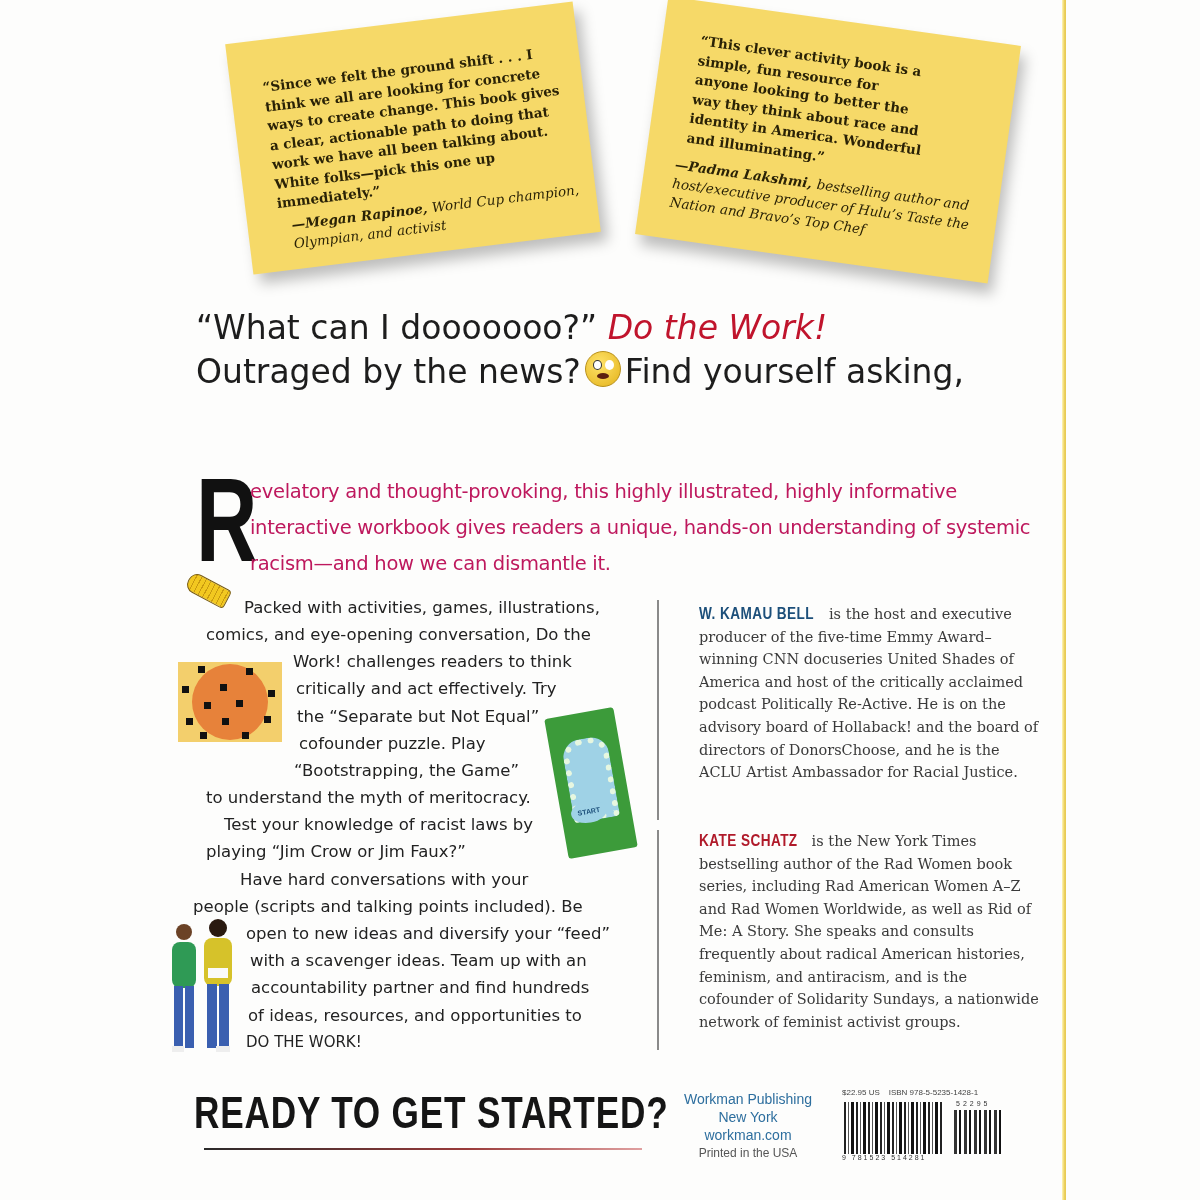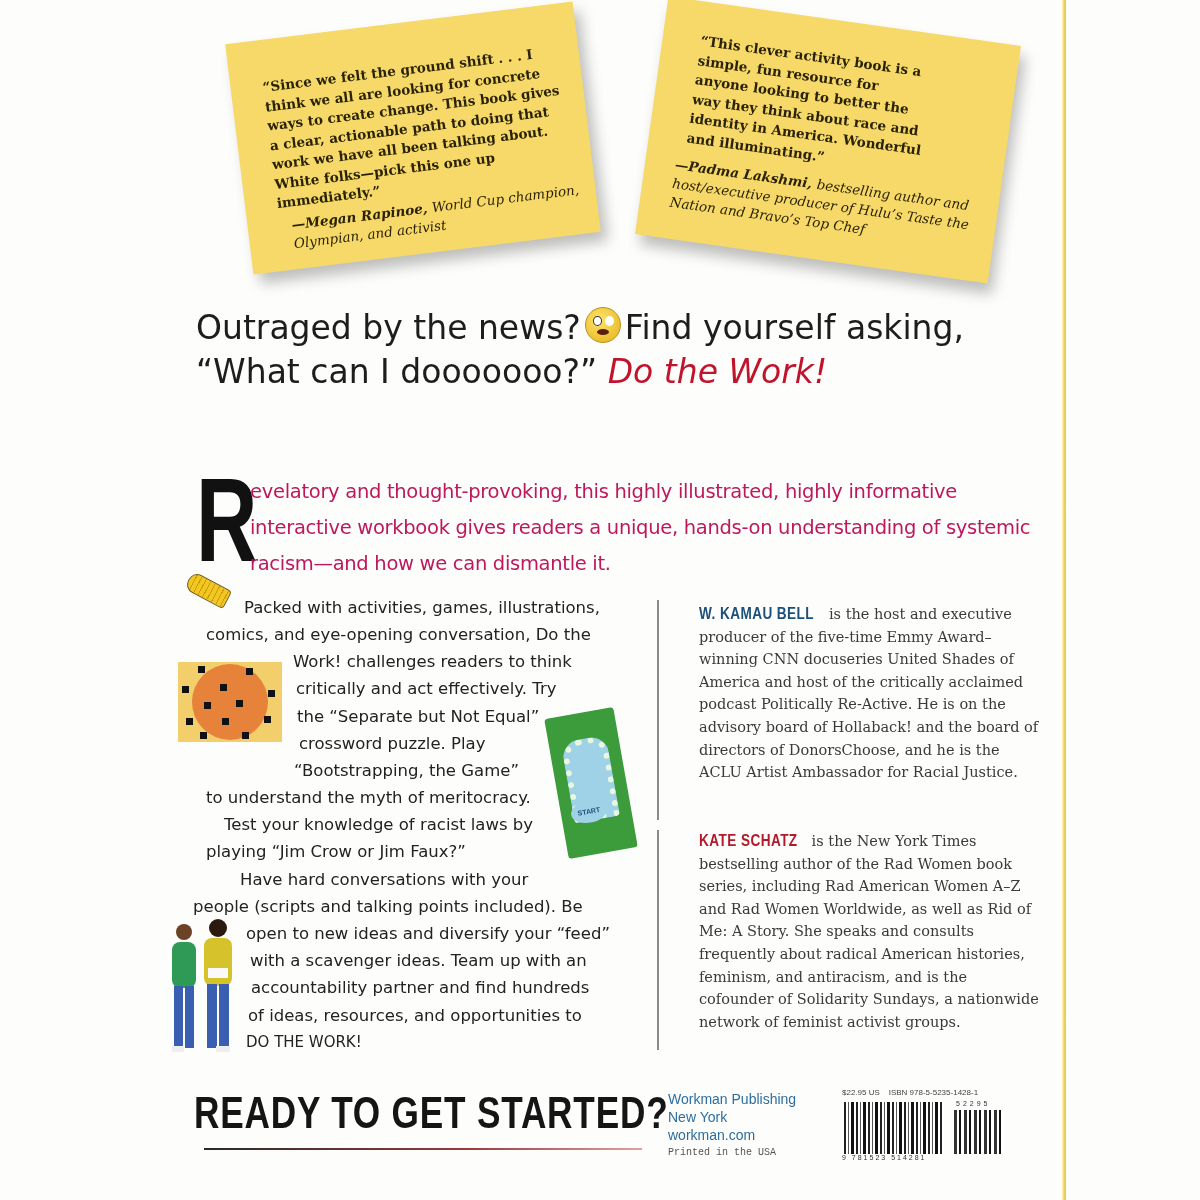--- a/index.html
+++ b/index.html
@@ -31,22 +31,22 @@
   .line { position:absolute; white-space:nowrap; }
 
   .bio { position:absolute; left:678px; width:340px; font-family:"DejaVu Serif", serif; font-size:14.5px; line-height:22.6px; color:#3a3a3a;margin-left:21px; }
   .bio .name-blue { font-family:"Liberation Sans", sans-serif; font-weight:bold; color:#1c4f7a; letter-spacing:0.5px; transform:scaleX(0.85); display:inline-block; transform-origin:left; font-size:16px; margin-right:-10px; }
   .bio .name-red { font-family:"Liberation Sans", sans-serif; font-weight:bold; color:#b01a2a; letter-spacing:0.5px; transform:scaleX(0.85); display:inline-block; transform-origin:left; font-size:16px; margin-right:-8px; }
   .vrule { position:absolute; left:657px; width:2px; background:#8a8a8a; }
 
   .cta { left:194px; top:1086px; font-family:"Liberation Sans", sans-serif; font-weight:bold; font-size:44px; line-height:54px; color:#151515; transform:scaleX(0.8); transform-origin:left top; letter-spacing:1px; }
   .cta-rule { left:204px; top:1148px; width:438px; height:2px; background:linear-gradient(90deg,#2a2a2a,#9a3a3a 60%,#e0a0a0); }
 
-  .publisher { left:668px; top:1090px; width:160px; font-family:"Liberation Sans", sans-serif; color:#2d6e9e; font-size:14px; line-height:18px; }
-  .publisher .printed { color:#555; font-size:10px;font-family:Liberation Mono, monospace; }
+  .publisher { left:668px; top:1090px; width:160px; text-align:center; font-family:"Liberation Sans", sans-serif; color:#2d6e9e; font-size:14px; line-height:18px; }
+  .publisher .printed { color:#555; font-size:12px; }
 
   .barcode-wrap { left:842px; top:1088px; width:172px; height:76px; }
   .barcode-top { font-size:8px; color:#444; font-family:"Liberation Sans", sans-serif; white-space:nowrap; }
   .bars { position:absolute; top:14px; left:2px; width:100px; height:52px; background:repeating-linear-gradient(90deg,#222 0 2px,#fff 2px 4px,#555 4px 5px,#fff 5px 7px,#111 7px 10px,#fff 10px 12px); }
   .bars2 { position:absolute; top:22px; left:112px; width:50px; height:44px; background:repeating-linear-gradient(90deg,#333 0 3px,#fff 3px 5px,#111 5px 7px,#fff 7px 10px); }
   .bar-digits { position:absolute; top:66px; left:0; font-size:7px; color:#333; letter-spacing:2px; }
   .bar-digits2 { position:absolute; top:12px; left:114px; font-size:7px; color:#333; letter-spacing:3px; }
 
   .pencil { left:186px; top:580px; width:42px; height:18px; background:repeating-linear-gradient(90deg,#f2c820 0 4px,#c99a10 4px 5px); border-radius:9px 4px 4px 9px; transform:rotate(28deg); border:1px solid #7a5d10; }
   .crossword { left:178px; top:662px; width:104px; height:80px; background:#f3cf6c; overflow:hidden; }
@@ -74,25 +74,25 @@
 <div class="note note-2">
   <div class="q">“This clever activity book is a simple, fun resource for anyone looking to better the way they think about race and identity in America. Wonderful and illuminating.”</div>
   <div class="attr">
     <i style="font-weight:bold">—Padma Lakshmi,</i>
     <i>bestselling author and host/executive producer of Hulu’s Taste the Nation and Bravo’s Top Chef</i>
   </div>
 </div>
 
 <div class="abs headline">
   <div>
-    <span>Outraged by the news?</span><span class="emoji"></span><span>Find yourself asking,</span>
+    <span>“What can I dooooooo?”</span>
+    <span class="red">Do the Work!</span>
   </div>
   <div>
-    <span>“What can I dooooooo?”</span>
-    <span class="red">Do the Work!</span>
+    <span>Outraged by the news?</span><span class="emoji"></span><span>Find yourself asking,</span>
   </div>
 </div>
 
 <div class="abs dropcap">R</div>
 <div class="abs intro">evelatory and thought-provoking, this highly illustrated, highly informative interactive workbook gives readers a unique, hands-on understanding of systemic racism—and how we can dismantle it.</div>
 
 <div class="abs pencil"></div>
 <div class="abs crossword">
   <div class="ball"></div>
   <div class="sq" style="left:20px;top:4px"></div>
@@ -129,21 +129,21 @@
       <rect x="16" y="130" width="14" height="6" fill="#eee"></rect>
     </svg>
 </div>
 
 <div class="body-col" style="left:0;top:0;">
   <div class="line" style="left:244px;top:594px">Packed with activities, games, illustrations,</div>
   <div class="line" style="left:206px;top:621px">comics, and eye-opening conversation, Do the</div>
   <div class="line" style="left:293px;top:648px">Work! challenges readers to think</div>
   <div class="line" style="left:296px;top:675px">critically and act effectively.  Try</div>
   <div class="line" style="left:297px;top:703px">the “Separate but Not Equal”</div>
-  <div class="line" style="left:299px;top:730px">crossword puzzle. Play</div>
+  <div class="line" style="left:299px;top:730px">cofounder puzzle. Play</div>
   <div class="line" style="left:294px;top:757px">“Bootstrapping, the Game”</div>
   <div class="line" style="left:206px;top:784px">to understand the myth of meritocracy.</div>
   <div class="line" style="left:224px;top:811px">Test your knowledge of racist laws by</div>
   <div class="line" style="left:206px;top:838px">playing “Jim Crow or Jim Faux?”</div>
   <div class="line" style="left:240px;top:866px">Have hard conversations with your</div>
   <div class="line" style="left:193px;top:893px">people (scripts and talking points included).  Be</div>
   <div class="line" style="left:246px;top:920px">open to new ideas and diversify your “feed”</div>
   <div class="line" style="left:250px;top:947px">with a scavenger ideas. Team up with an</div>
   <div class="line" style="left:251px;top:974px">accountability partner and find hundreds</div>
   <div class="line" style="left:248px;top:1002px">of ideas, resources, and opportunities to</div>

